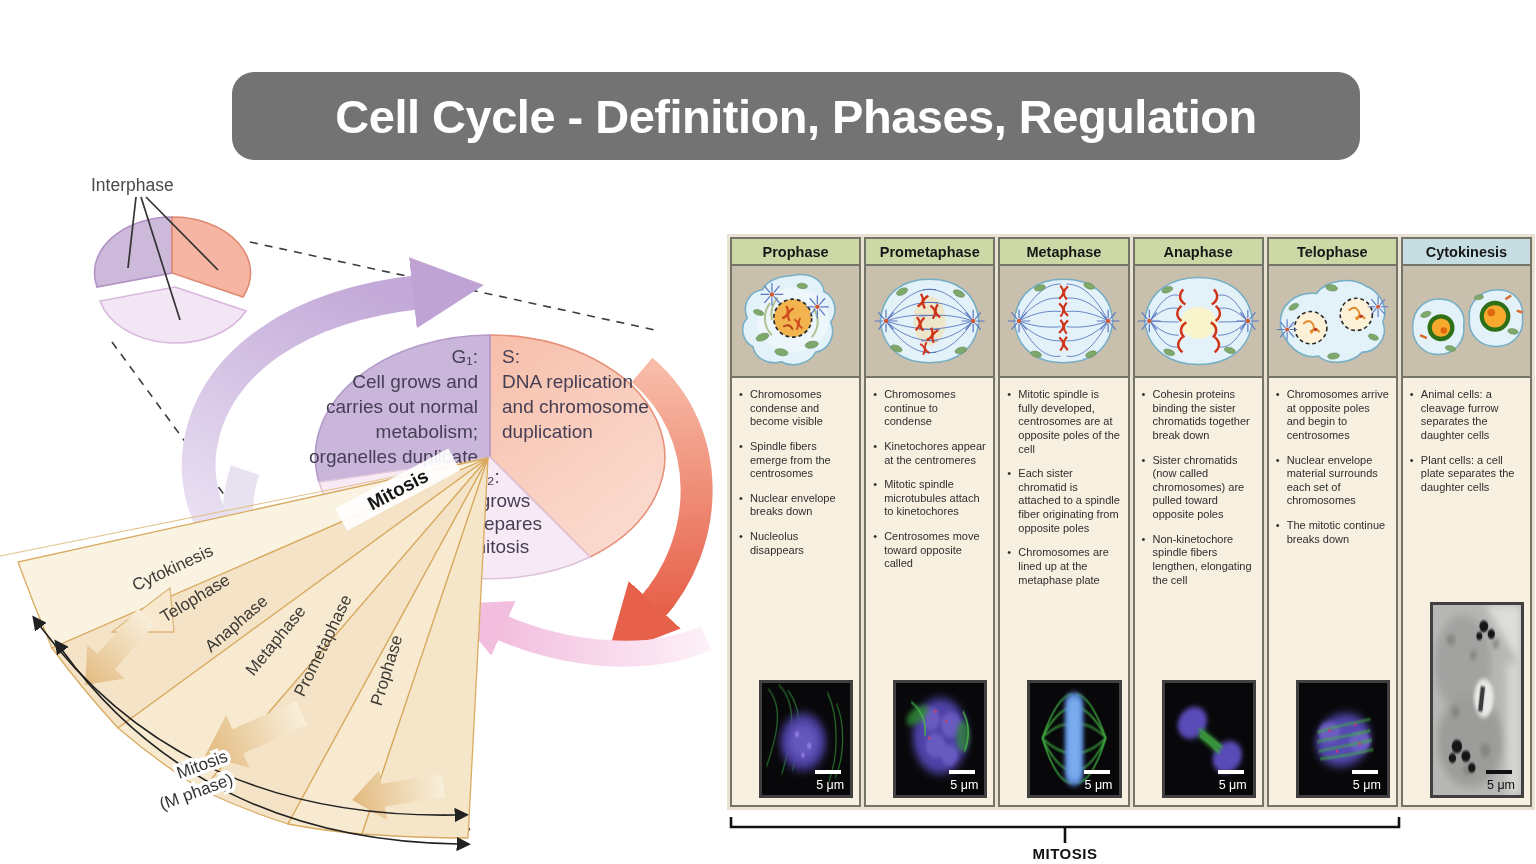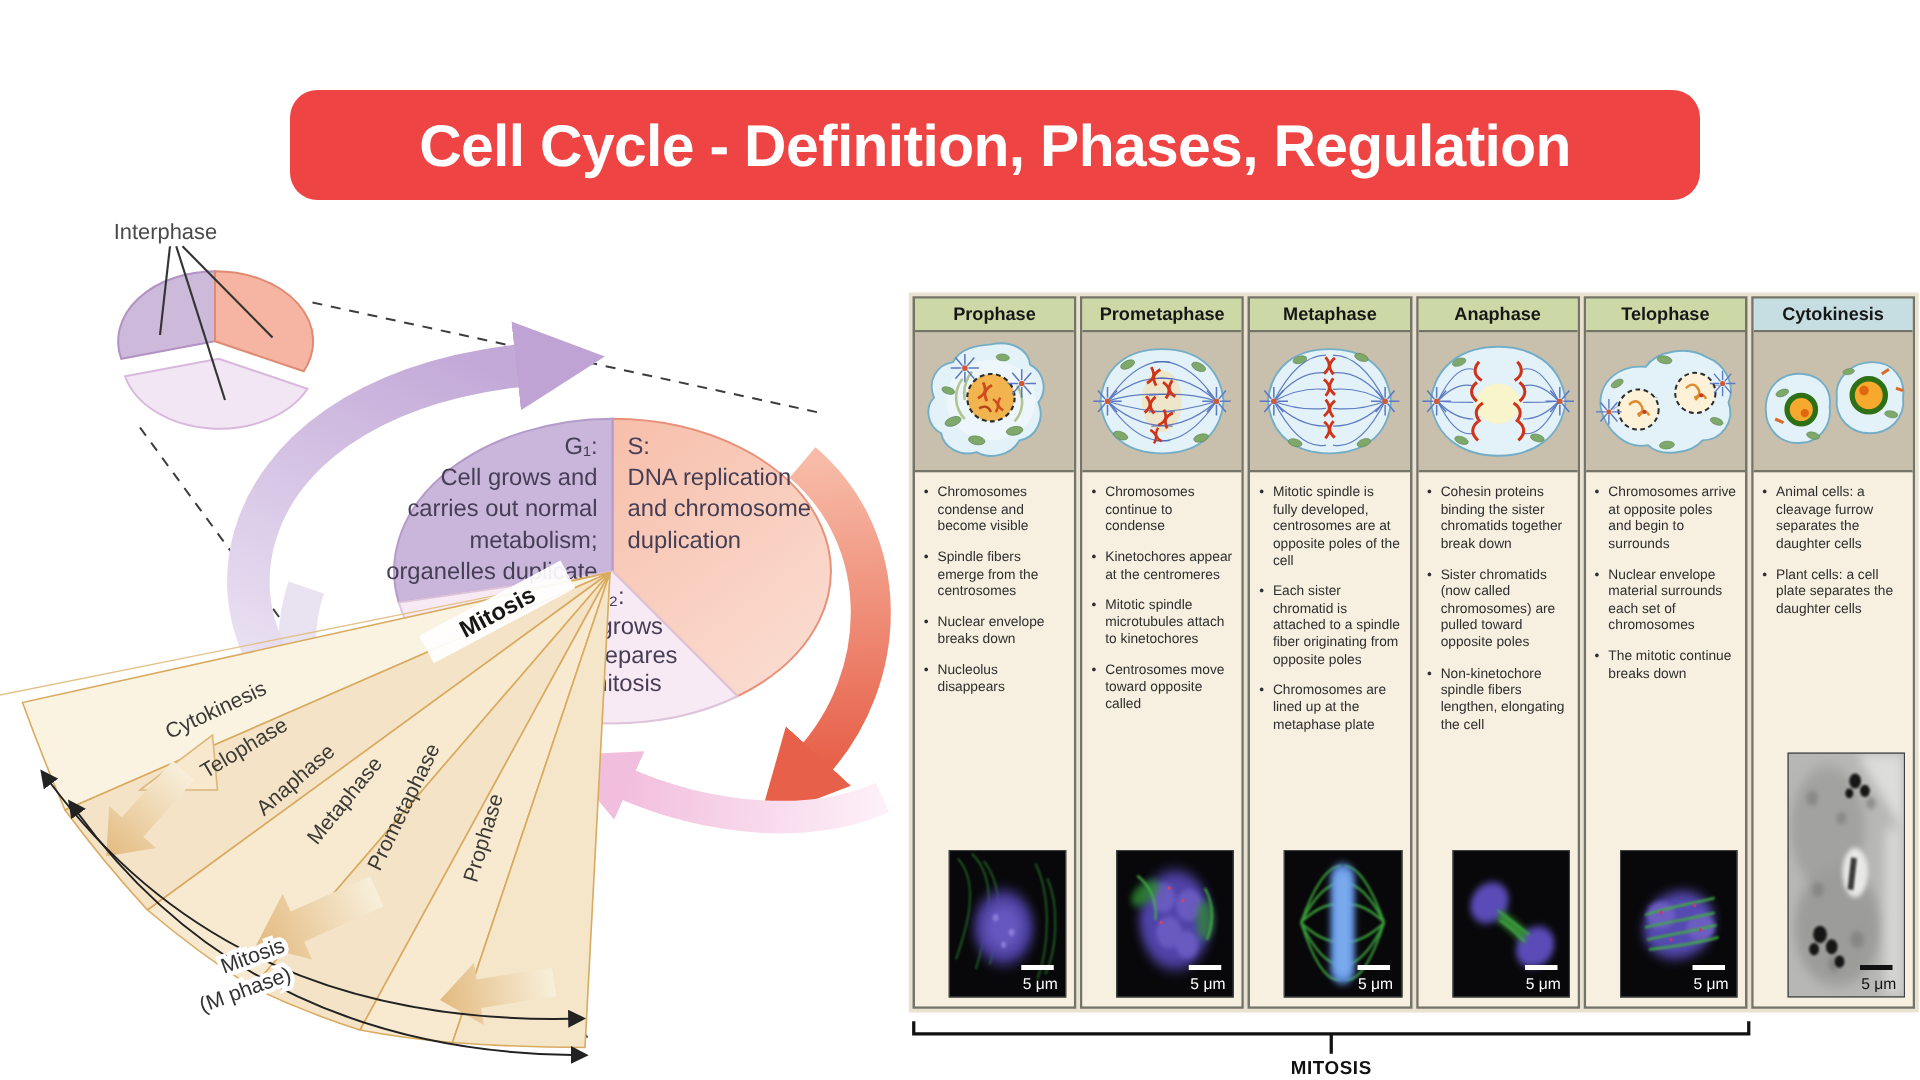--- a/index.html
+++ b/index.html
@@ -2,21 +2,21 @@
 <html><head>
 <meta charset="utf-8">
 <style>
   * { margin:0; padding:0; box-sizing:border-box; }
   html,body { width:1536px; height:864px; background:#ffffff; overflow:hidden;
               font-family:"Liberation Sans", sans-serif; }
   #stage { position:absolute; inset:0; width:1536px; height:864px; }
 
   
   .banner { position:absolute; left:232px; top:72px; width:1128px; height:88px;
-            background:#ef4444; border-radius:22px; display:flex;
+            background:#737373; border-radius:22px; display:flex;
             align-items:center; justify-content:center; }
   .banner span { color:#ffffff; font-size:47px; font-weight:700; letter-spacing:-0.5px; white-space:nowrap; }
 
   
   #cycle-svg { position:absolute; left:0; top:170px; width:720px; height:694px; }
 
   
   .phase-table { position:absolute; left:727px; top:234px; width:808px; height:576px;
                  background:#e9e2d2; padding:3px; display:flex; gap:3px; }
   .col { flex:1 1 0; display:flex; flex-direction:column; border:2px solid #757468; background:#f7f0e0; min-width:0; }
@@ -25,21 +25,21 @@
   .hdr.green { background:#ccd9a6; }
   .hdr.blue  { background:#c6dee2; }
   .illus { height:112px; flex:0 0 112px; border-bottom:2px solid #757468; background:#c9bfad; padding:2px; }
   .illus svg { width:100%; height:100%; display:block; }
   .colbody { position:relative; flex:1 1 auto; background:#f7f0e0; padding:10px 6px 6px 7px; }
   .colbody ul { list-style:none; }
   .colbody li { position:relative; padding-left:11px; margin-bottom:11px;
                 font-size:11px; line-height:1.24; color:#2e2e2e; }
   .colbody li::before { content:"\2022"; position:absolute; left:0; top:0; }
   .micro { position:absolute; left:6px; right:6px; bottom:7px; height:118px;
-           border:1px solid #404040; overflow:hidden; background:#0a0a0c;margin-left:21px; }
+           border:3px solid #404040; overflow:hidden; background:#0a0a0c;margin-left:21px; }
   .micro.tall { height:196px; background:#b7b7b5; }
   .micro svg { position:absolute; inset:0; width:100%; height:100%; }
   .sbar { position:absolute; right:9px; bottom:21px; width:26px; height:4px; background:#ffffff; }
   .slabel { position:absolute; right:6px; bottom:3px; color:#ffffff; font-size:12.5px; }
   .micro.tall .sbar { background:#111111; }
   .micro.tall .slabel { color:#111111; }
 
   
   #bracket-svg { position:absolute; left:727px; top:810px; width:808px; height:54px; }
   #bracket-svg text { font-weight:700; font-size:15px; letter-spacing:0.5px; fill:#111; }
@@ -472,21 +472,21 @@
           <use href="#aster" transform="translate(17,64) scale(0.9)"></use>
           <use href="#aster" transform="translate(113,40) scale(0.9)"></use>
           <use href="#org" transform="translate(64,20) rotate(10) scale(0.9)"></use>
           <use href="#org" transform="translate(66,92) rotate(-5) scale(0.9)"></use>
           <use href="#org" transform="translate(24,40) rotate(-30) scale(0.8)"></use>
           <use href="#org" transform="translate(108,72) rotate(20) scale(0.8)"></use>
         </svg>
       </div>
       <div class="colbody">
         <ul>
-          <li>Chromosomes arrive at opposite poles and begin to surrounds</li>
+          <li>Chromosomes arrive at opposite poles and begin to centrosomes</li>
           <li>Nuclear envelope material surrounds each set of chromosomes</li>
           <li>The mitotic continue breaks down</li>
         </ul>
         <div class="micro">
           <svg viewBox="0 0 116 118" preserveAspectRatio="none">
             <rect width="116" height="118" fill="#08080a"></rect>
             <ellipse cx="58" cy="60" rx="36" ry="27" transform="rotate(-12 58 60)" fill="#544ab2" filter="url(#b4)"></ellipse>
             <ellipse cx="40" cy="52" rx="14" ry="11" fill="#6c5dc2" filter="url(#b2)"></ellipse>
             <ellipse cx="80" cy="62" rx="14" ry="11" fill="#6c5dc2" filter="url(#b2)"></ellipse>
             <g stroke="#3fae41" stroke-width="2" fill="none" opacity="0.95" filter="url(#b1)">

